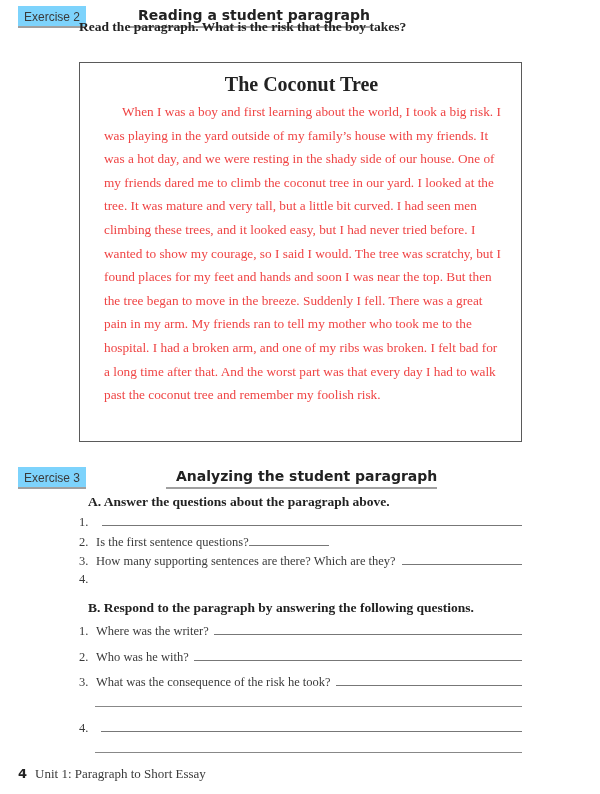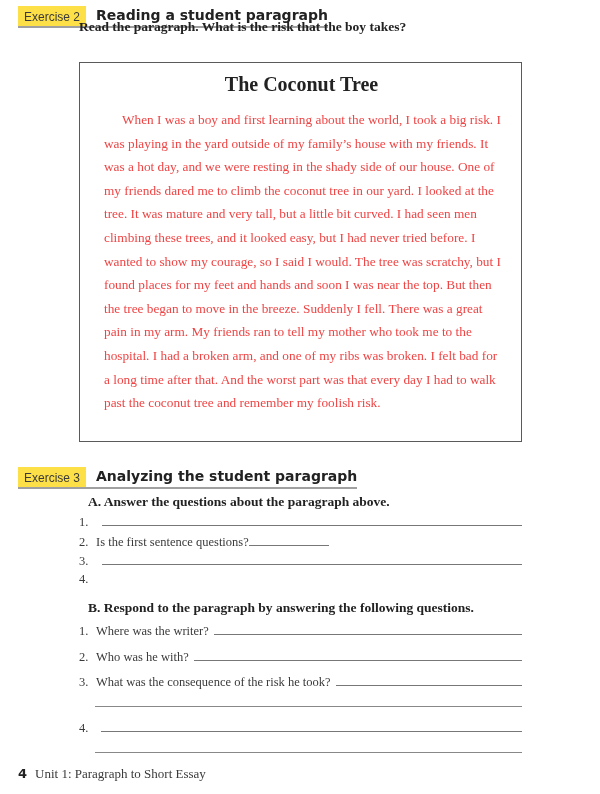--- a/index.html
+++ b/index.html
@@ -1,47 +1,48 @@
 <!DOCTYPE html>
 <html><head>
   <meta charset="utf-8">
   <style>
     * { box-sizing: border-box; margin: 0; padding: 0; }
     html, body { width: 600px; height: 794px; background: #ffffff; overflow: hidden; }
     body { position: relative; font-family: "Liberation Serif", "DejaVu Serif", serif; color: #2a2a2a; }
 
     .ex-header { position: absolute; left: 18px; display: flex; align-items: flex-end; height: 22px; }
     .ex-label {
-      background: #fde047; color: #3a3a3a;
+      background: #7dd3fc; color: #3a3a3a;
       font-family: "Liberation Sans", "DejaVu Sans", sans-serif;
       font-size: 12px; padding: 4px 6px 3px 6px; height: 22px; line-height: 15px;
       border-bottom: 2px solid #a0a0a0;
     }
     .ex-title {
       font-family: "DejaVu Sans", "Liberation Sans", sans-serif;
       font-weight: bold; font-size: 14px; color: #222;
       padding: 0 0 2px 10px; height: 22px; line-height: 18px;
       border-bottom: 2px solid #a0a0a0;
+      margin-left: 42px;
     }
     #ex2 { top: 6px; }
-    #ex3 { top: 467px; }
+    #ex3 { top: 467px; gap: 38px; }
 
     .instruction {
       position: absolute; left: 79px; font-weight: bold; font-size: 13.5px; color: #222;
     }
     #ex2-instr { top: 19px; font-family: Liberation Serif, serif; }
 
     .story-box {
       position: absolute; left: 79px; top: 62px; width: 443px; height: 380px;
       border: 1.5px solid #5a5a5a; background: #fff;
       padding: 10px 16px 0 24px;
     }
     .story-title {
       text-align: center; font-weight: bold; font-size: 20px; color: #222;
-      margin-bottom: 12px; margin-left: -6px;
+      margin-bottom: 4px; margin-left: -6px;
     }
     .story-body {
       font-size: 13.3px; line-height: 23.6px; color: #ef4444; text-indent: 18px;
       text-align: left;
     }
 
     .sec-heading { position: absolute; left: 88px; font-weight: bold; font-size: 13.5px; color: #222; }
     #secA-head { top: 494px; }
     #secB-head { top: 600px; }
 
@@ -90,20 +91,21 @@
   <span class="q-num">1.</span>
   <span class="blank fill" style="margin-left:6px;"></span>
 </div>
 <div class="q-line" style="top:535px;">
   <span class="q-num">2.</span>
   <span>Is the first sentence questions?</span>
   <span class="blank" style="width:80px;margin-left:0;"></span>
 </div>
 <div class="q-line" style="top:554px;">
   <span class="q-num">3.</span>
+  <span>How many supporting sentences are there? Which are they?</span>
   <span class="blank fill" style="margin-left:6px;"></span>
 </div>
 <div class="q-line" style="top:572px;">
   <span class="q-num">4.</span>
 </div>
 
 <div class="sec-heading" id="secB-head">B. Respond to the paragraph by answering the following questions.</div>
 
 <div class="q-line" style="top:624px;">
   <span class="q-num">1.</span>

